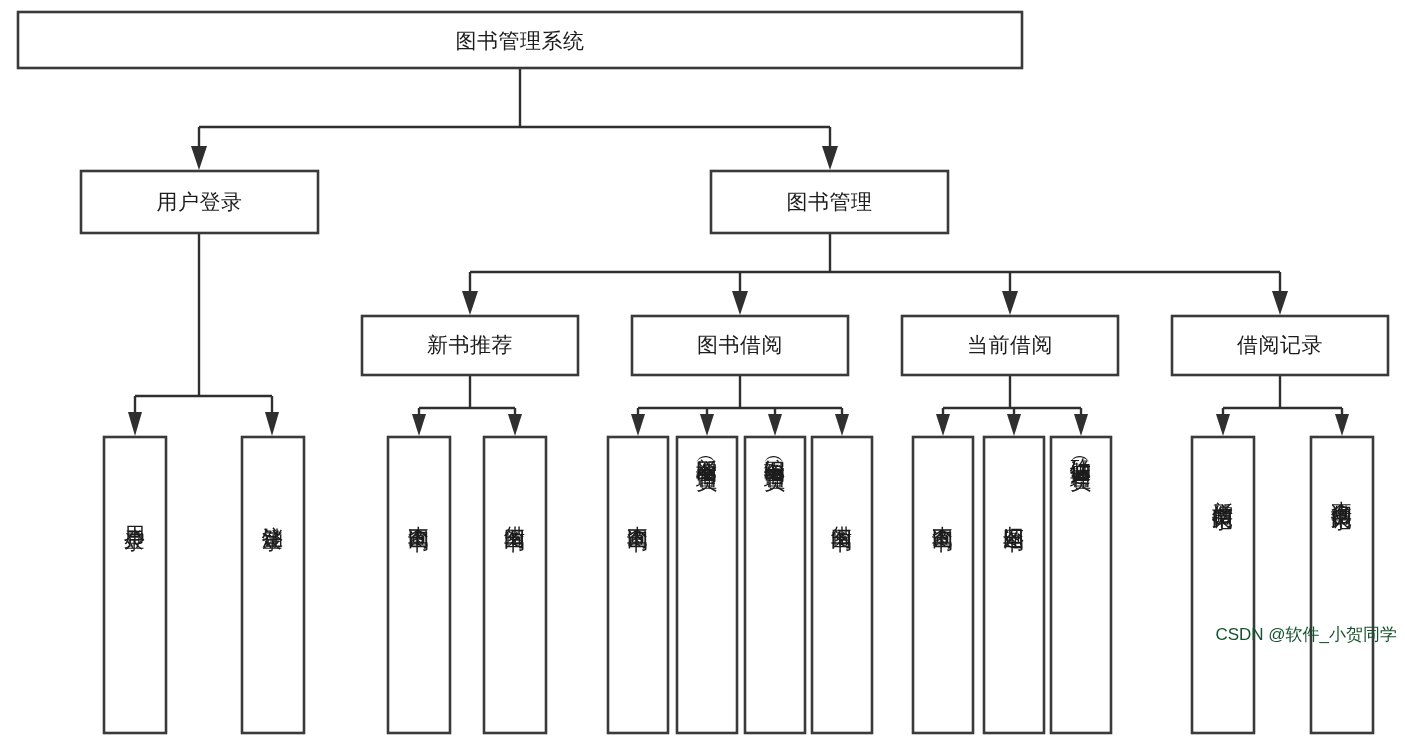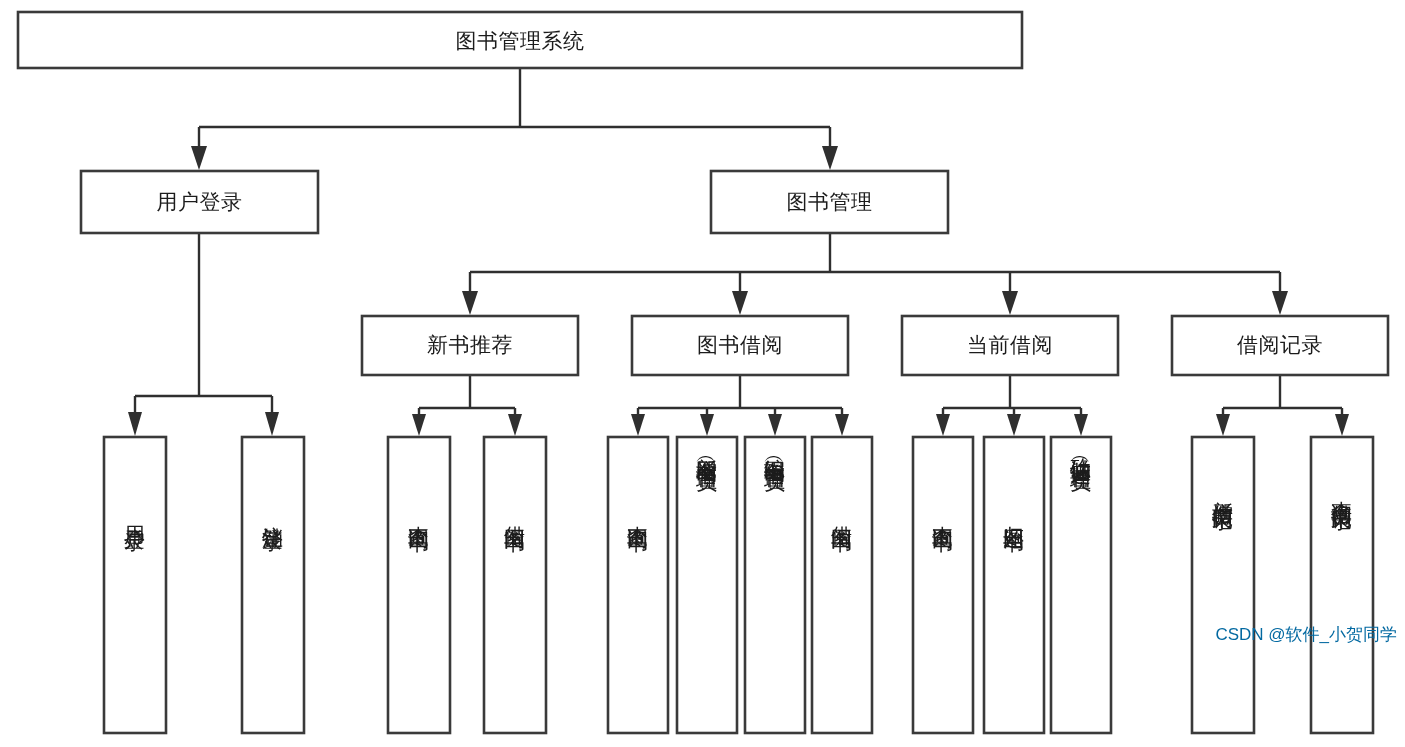--- a/index.html
+++ b/index.html
@@ -58,21 +58,21 @@
     text-orientation: upright;
     text-anchor: middle;
     letter-spacing: 2px;
   }
   .watermark-text {
     position: absolute;
     right: 8px;
     bottom: 6px;
     font-family: "Liberation Sans", "DejaVu Sans", sans-serif;
     font-size: 17px;
-    color: #0369a1;
+    color: #14532d;
     white-space: nowrap;
     user-select: none;
   }
 </style>
 </head>
 <body>
 
 <div id="diagram-root">
 
   <svg id="diagram-svg" viewBox="0 0 1405 747">

